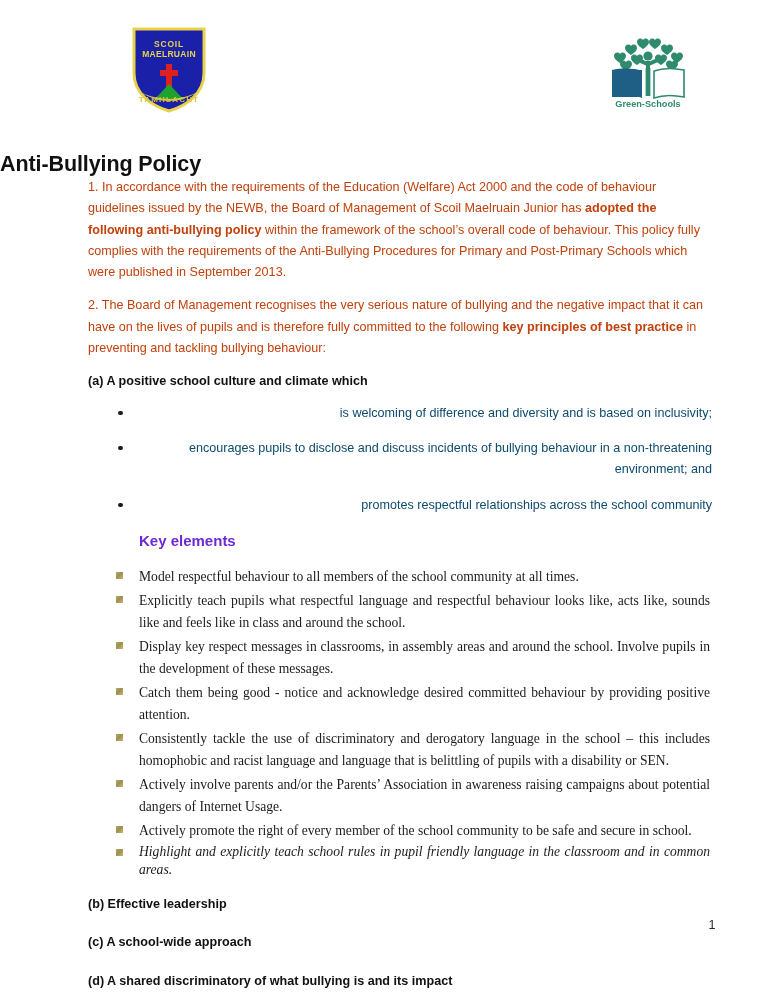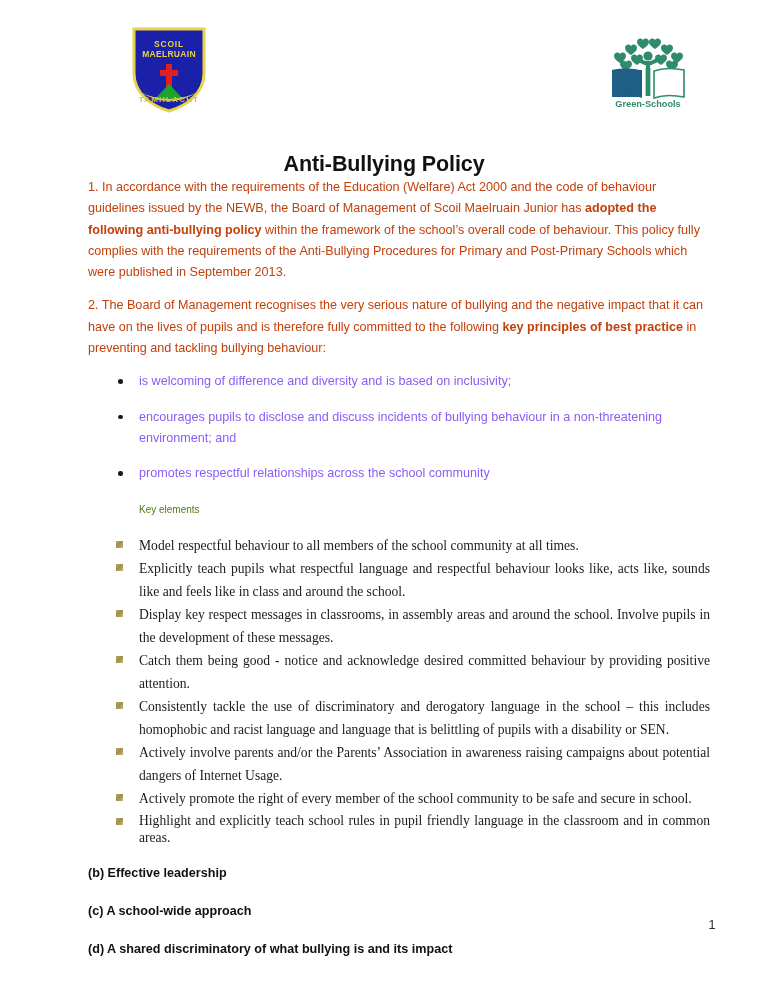--- a/index.html
+++ b/index.html
@@ -46,21 +46,21 @@
     width: 84px;
     height: 80px;
   }
 
   
   .doc-title {
     position: absolute;
     top: 138px;
     left: 0;
     width: 768px;
-    text-align: center;
+    text-align: left;
     font-size: 21.5px;
     font-weight: bold;
     letter-spacing: -0.1px;
     color: #111;
   }
 
   
   .body-wrap {
     position: absolute;
     left: 88px;
@@ -89,39 +89,40 @@
     list-style: none;
     margin: 8px 0 0 0;
     padding: 0;
   }
   ul.round-list > li {
     position: relative;
     padding-left: 51px;
     margin-bottom: 14px;
     font-size: 12.6px;
     line-height: 21.3px;
-    color: #8b5cf6;
+    color: #0c4a6e;
+    text-align: right;
   }
   ul.round-list > li::before {
     content: "";
     position: absolute;
     left: 30px;
     top: 8px;
     width: 4.5px;
     height: 4.5px;
     background: #1a1a1a;
     border-radius: 50%;
   }
 
   .key-elements-head {
     margin: 13px 0 6px 51px;
-    font-size: 10px;
-    font-weight: normal;
-    line-height: 21.3px;
-    color: #4d7c0f;
+    font-size: 15px;
+    font-weight: bold;
+    line-height: 21.3px;
+    color: #6d28d9;
   }
 
   
   ul.sq-list {
     list-style: none;
     margin: 15px 0 0 0;
     padding: 0;
     font-family: "Liberation Serif", serif;
   }
   ul.sq-list > li {
@@ -129,20 +130,21 @@
     padding-left: 51px;
     margin-bottom: 1px;
     font-size: 13.6px;
     line-height: 22.5px;
     color: #1b1b1b;
     text-align: justify;
     padding-right: 2px;
   }
   ul.sq-list > li.tight {
     line-height: 17.5px;
+    font-style: italic;
   }
   ul.sq-list > li::before {
     content: "";
     position: absolute;
     left: 28px;
     top: 6px;
     width: 7px;
     height: 7px;
     background: linear-gradient(135deg, #b5a864 0%, #9e8f4e 45%, #c3b779 100%);
   }
@@ -218,20 +220,21 @@
   </div>
 
   <h1 class="doc-title">Anti-Bullying Policy</h1>
 
   <div class="body-wrap">
 
     <p class="para"><span>1. In accordance with the requirements of the Education (Welfare) Act 2000 and the code of behaviour guidelines issued by the NEWB, the Board of Management of  Scoil Maelruain Junior has </span><b>adopted the following anti-bullying policy</b><span> within the framework of the school’s overall code of behaviour. This policy fully complies with the requirements of the Anti-Bullying Procedures for Primary and Post-Primary Schools which were published in September 2013.</span></p>
 
     <p class="para"><span>2. The Board of Management recognises the very serious nature of bullying and the negative impact that it can have on the lives of pupils and is therefore fully committed to the following </span><b>key principles of best practice</b><span> in preventing and tackling bullying behaviour:</span></p>
 
+    <div class="section-head">(a) A positive school culture and climate which</div>
 
     <ul class="round-list">
       <li>is welcoming of difference and diversity and is based on inclusivity;</li>
       <li>encourages pupils to disclose and discuss incidents of bullying behaviour in a non-threatening environment; and</li>
       <li>promotes respectful relationships across the school community</li>
     </ul>
 
     <div class="key-elements-head">Key elements</div>
 
     <ul class="sq-list">

